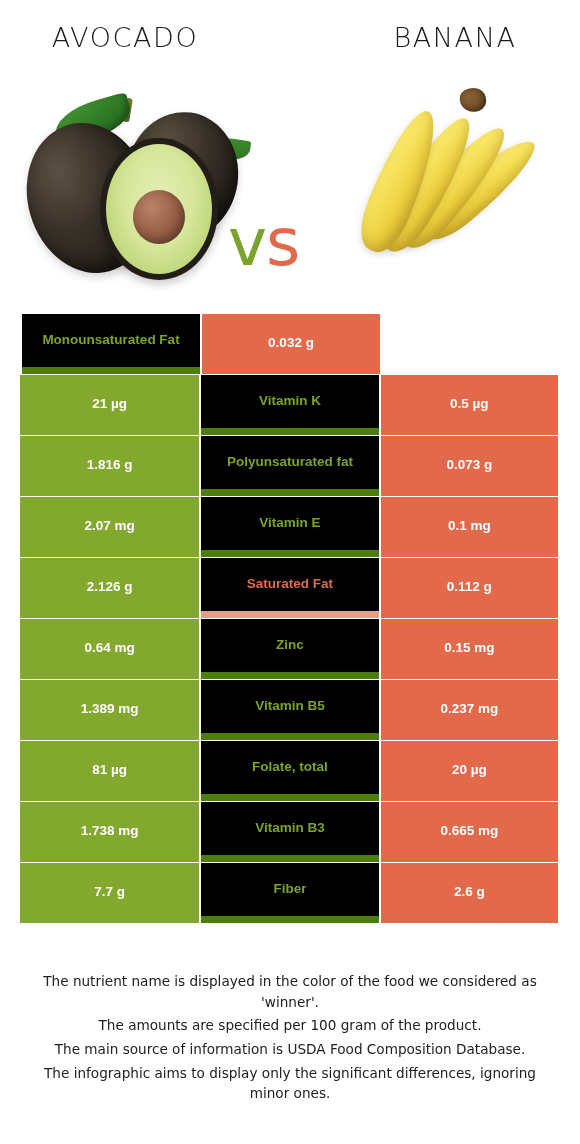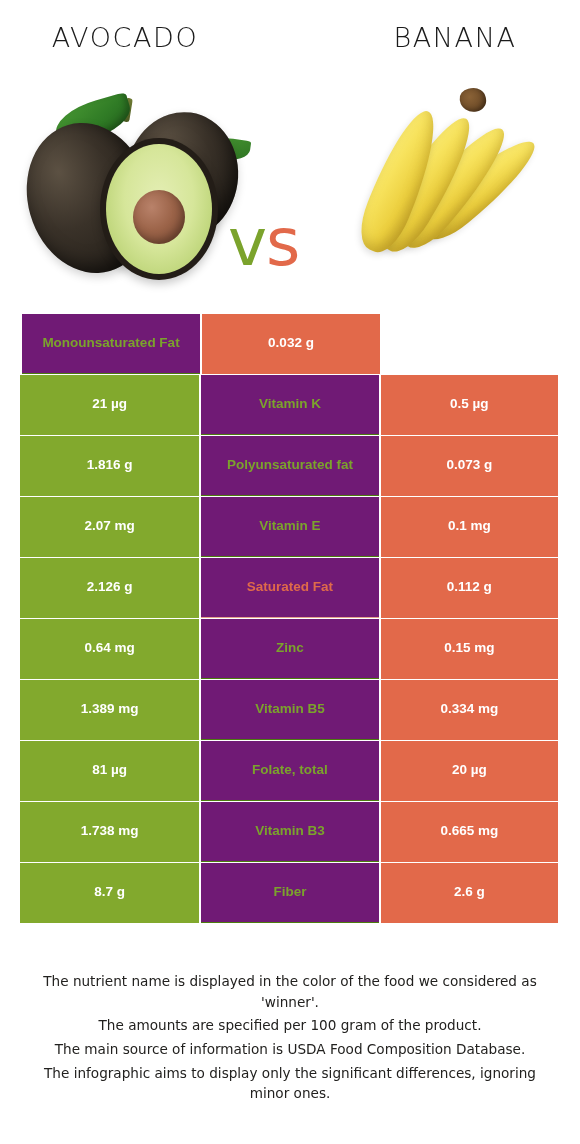--- a/index.html
+++ b/index.html
@@ -183,24 +183,24 @@
     font-weight: bold;
     line-height: 1.25;
   }
   .cell.left {
     width: 180px;
     background: #82a92d;
     color: #ffffff;
   }
   .cell.mid {
     width: 178px;
-    background: #701a75;
+    background: #000000;
     margin: 0 2px;
     padding: 0 6px;
-    border-bottom: 1px solid #4d7c0f;
+    border-bottom: 7px solid #4d7c0f;
   }
   .cell.mid.orange-name { border-bottom-color: #e2a089; }
   .cell.mid .nutrient { color: #7ba32c; }
   .cell.mid.orange-name .nutrient { color: #df6a4a; }
   .cell.right {
     width: 178px;
     background: #e2694a;
     color: #ffffff;
   }
 
@@ -293,38 +293,38 @@
         <div class="cell mid">
           <span class="nutrient">Zinc</span>
         </div>
         <div class="cell right">0.15 mg</div>
       </div>
       <div class="row">
         <div class="cell left">1.389 mg</div>
         <div class="cell mid">
           <span class="nutrient">Vitamin B5</span>
         </div>
-        <div class="cell right">0.334 mg</div>
+        <div class="cell right">0.237 mg</div>
       </div>
       <div class="row">
         <div class="cell left">81 µg</div>
         <div class="cell mid">
           <span class="nutrient">Folate, total</span>
         </div>
         <div class="cell right">20 µg</div>
       </div>
       <div class="row">
         <div class="cell left">1.738 mg</div>
         <div class="cell mid">
           <span class="nutrient">Vitamin B3</span>
         </div>
         <div class="cell right">0.665 mg</div>
       </div>
       <div class="row">
-        <div class="cell left">8.7 g</div>
+        <div class="cell left">7.7 g</div>
         <div class="cell mid">
           <span class="nutrient">Fiber</span>
         </div>
         <div class="cell right">2.6 g</div>
       </div>
     </div>
 
   <div id="footer">
       <p>The nutrient name is displayed in the color of the food we considered as 'winner'.</p>
       <p>The amounts are specified per 100 gram of the product.</p>

